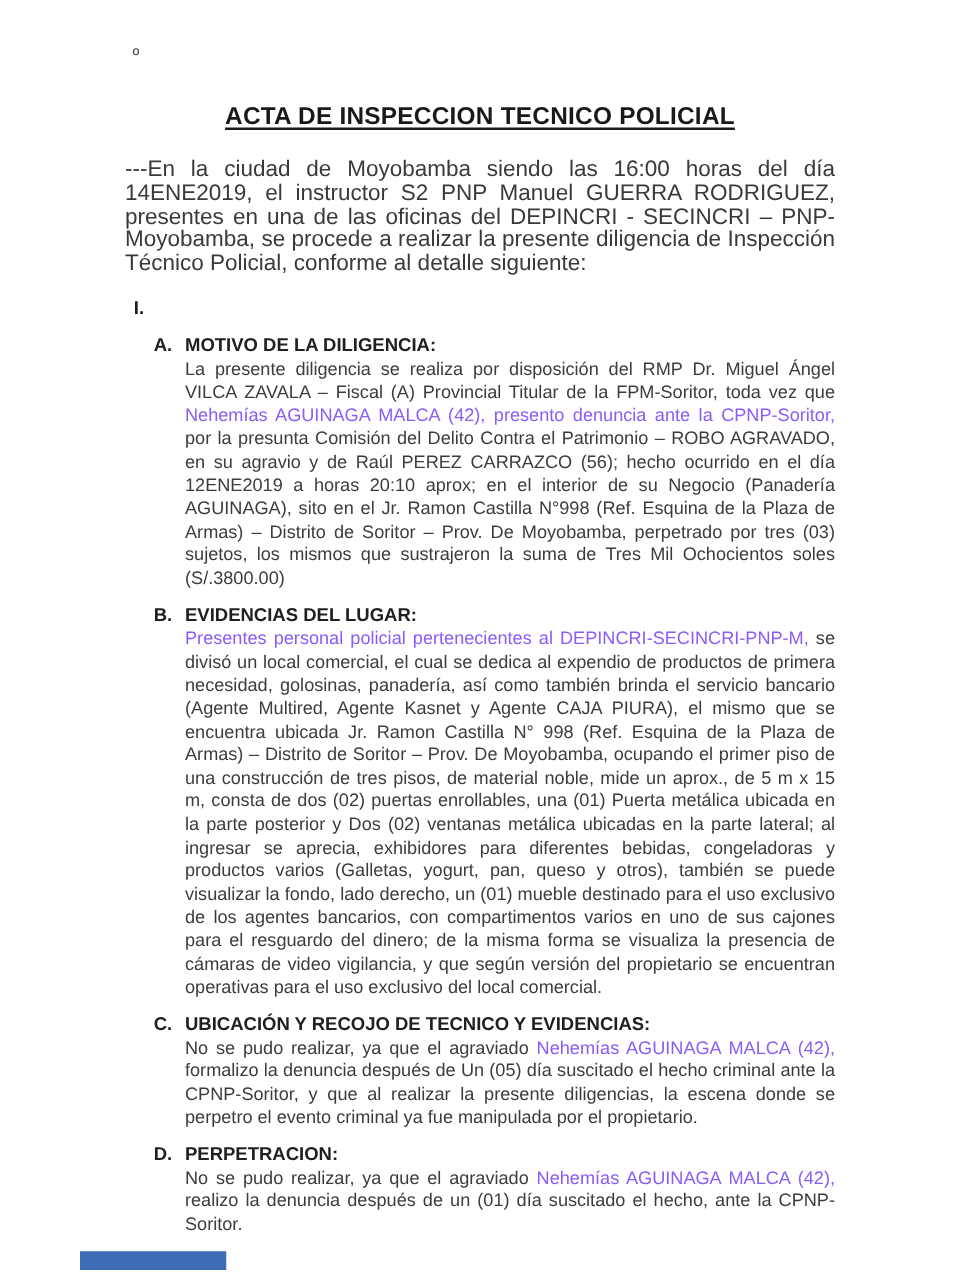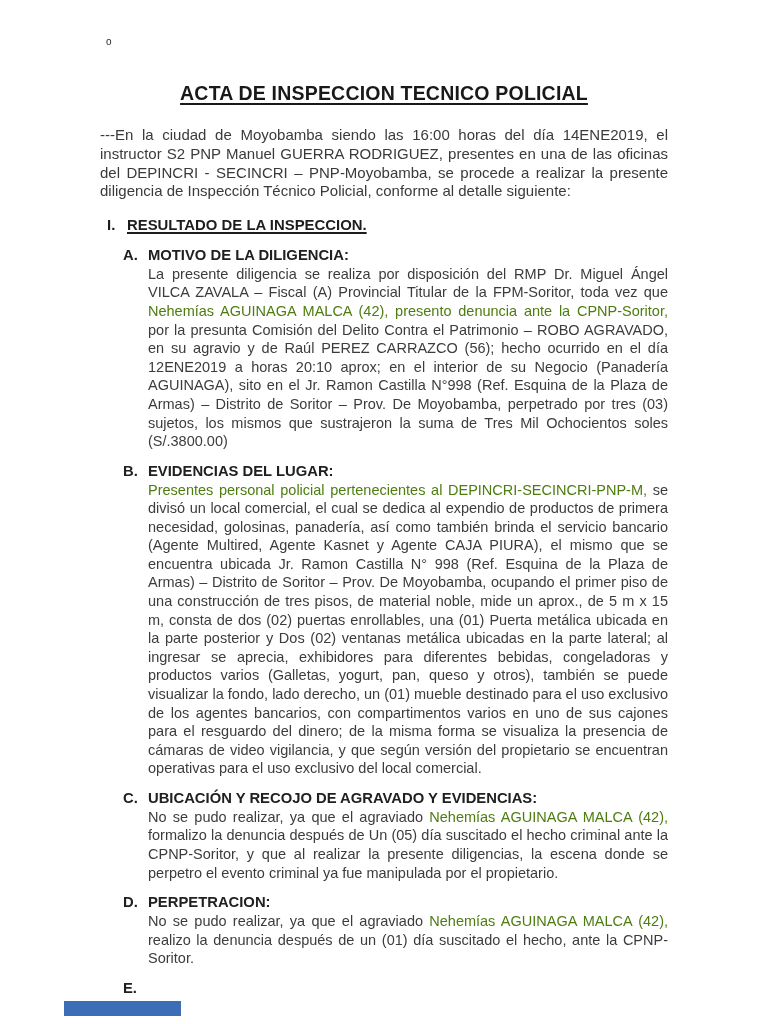--- a/index.html
+++ b/index.html
@@ -22,21 +22,21 @@
     font-weight:bold;
     font-size:19.5px;
     letter-spacing:0.2px;
     color:#191919;
     text-decoration:underline;
     text-underline-offset:3px;
     text-decoration-thickness:2px;
   }
   .intro {
     margin-top:21px;
-    font-size:15px;
+    font-size:18px;
     line-height:18.8px;
     text-align:justify;
     color:#3a3a3a;
   }
   .sec-heading {
     margin-top:9px;
     margin-left:7px;
     display:flex;
     font-weight:bold;
     font-size:14.9px;
@@ -58,62 +58,61 @@
     color:#202020;
   }
   .item-heading .letter { width:25px; flex:0 0 auto; }
   .item-body {
     margin-left:25px;
     font-size:14.5px;
     line-height:18.6px;
     text-align:justify;
     color:#3c3c3c;
   }
-  .seg-gray { color:#4d7c0f; }
+  .seg-gray { color:#8b5cf6; }
   .loading-bar {
     position:absolute;
     left:64px; top:1001px;
     width:117px; height:15px;
   }
 </style>
 </head>
 <body>
 
 <div class="page">
   <span class="degree-mark">o</span>
 
   <div class="content">
     <div class="doc-title">ACTA DE INSPECCION TECNICO POLICIAL</div>
 
     <p class="intro">---En la ciudad de Moyobamba siendo las 16:00 horas del día 14ENE2019, el instructor S2 PNP Manuel GUERRA RODRIGUEZ, presentes en una de las oficinas del DEPINCRI - SECINCRI – PNP-Moyobamba, se procede a realizar la presente diligencia de Inspección Técnico Policial, conforme al detalle siguiente:</p>
 
     <div class="sec-heading">
       <span class="sec-num">I.</span>
-      <span class="sec-text">RESULTADO DE LA INSPECCION.</span>
     </div>
 
     <div id="items">
         <div class="item">
           <div class="item-heading">
             <span class="letter">A.</span>
             <span>MOTIVO DE LA DILIGENCIA:</span>
           </div>
           <div class="item-body"><span>La presente diligencia se realiza por disposición del RMP Dr. Miguel Ángel VILCA ZAVALA – Fiscal  (A) Provincial Titular de la FPM-Soritor, toda vez que </span><span class="seg-gray">Nehemías AGUINAGA MALCA (42), presento denuncia ante la CPNP-Soritor,</span><span> por la presunta Comisión del Delito Contra el Patrimonio – ROBO AGRAVADO, en su agravio y de Raúl PEREZ CARRAZCO (56); hecho ocurrido en el día 12ENE2019 a horas 20:10 aprox; en el interior de su Negocio (Panadería AGUINAGA), sito en el Jr. Ramon Castilla N°998 (Ref. Esquina de la Plaza de Armas) – Distrito de Soritor – Prov. De Moyobamba, perpetrado por tres (03) sujetos, los mismos que sustrajeron la suma de Tres Mil Ochocientos soles (S/.3800.00)</span></div>
         </div>
         <div class="item">
           <div class="item-heading">
             <span class="letter">B.</span>
             <span>EVIDENCIAS DEL LUGAR:</span>
           </div>
           <div class="item-body"><span class="seg-gray">Presentes personal policial pertenecientes al DEPINCRI-SECINCRI-PNP-M,</span><span> se divisó un local comercial, el cual se dedica al expendio de productos de primera necesidad, golosinas, panadería, así como también brinda el servicio bancario (Agente Multired, Agente Kasnet y Agente CAJA PIURA), el mismo que se encuentra ubicada Jr. Ramon Castilla N° 998 (Ref. Esquina de la Plaza de Armas) – Distrito de Soritor – Prov. De Moyobamba, ocupando el primer piso de una construcción de tres pisos, de material noble, mide un aprox., de 5 m x 15 m, consta de dos (02) puertas enrollables, una (01) Puerta metálica ubicada en la parte posterior y Dos (02) ventanas metálica ubicadas en la parte lateral; al ingresar se aprecia, exhibidores para diferentes bebidas, congeladoras y productos varios (Galletas, yogurt, pan, queso y otros), también se puede visualizar la fondo, lado derecho, un (01) mueble destinado para el uso exclusivo de los agentes bancarios, con compartimentos varios en uno de sus cajones para el resguardo del dinero; de la misma forma se visualiza la presencia de cámaras de video vigilancia, y que según versión del propietario se encuentran operativas para el uso exclusivo del local comercial.</span></div>
         </div>
         <div class="item">
           <div class="item-heading">
             <span class="letter">C.</span>
-            <span>UBICACIÓN Y RECOJO DE AGRAVADO Y EVIDENCIAS:</span>
+            <span>UBICACIÓN Y RECOJO DE TECNICO Y EVIDENCIAS:</span>
           </div>
           <div class="item-body"><span>No se pudo realizar, ya que el agraviado </span><span class="seg-gray">Nehemías AGUINAGA MALCA (42),</span><span> formalizo la denuncia después de Un (05) día suscitado el hecho criminal ante la CPNP-Soritor, y que al realizar la presente diligencias, la escena donde se perpetro el evento criminal ya fue manipulada por el propietario.</span></div>
         </div>
         <div class="item">
           <div class="item-heading">
             <span class="letter">D.</span>
             <span>PERPETRACION:</span>
           </div>
           <div class="item-body"><span>No se pudo realizar, ya que el agraviado </span><span class="seg-gray">Nehemías AGUINAGA MALCA (42),</span><span> realizo la denuncia después de un (01) día suscitado el hecho, ante la CPNP-Soritor.</span></div>
         </div>

